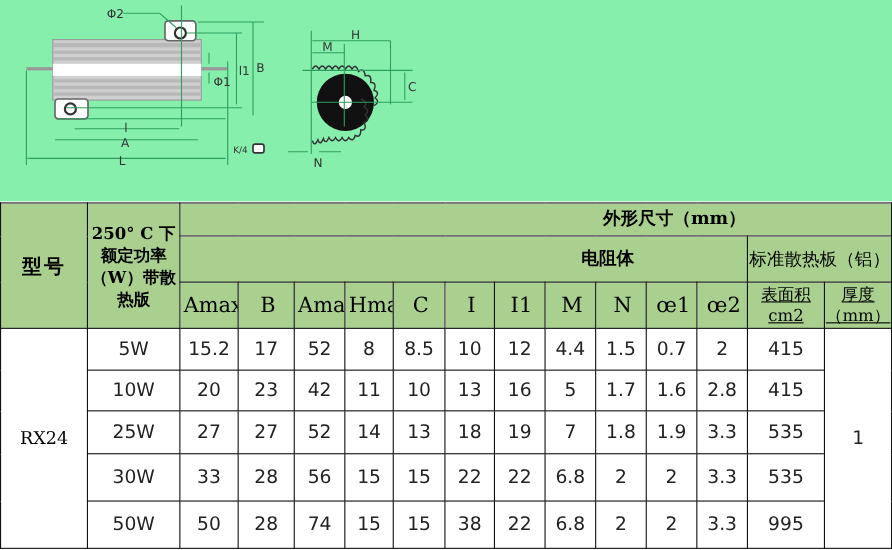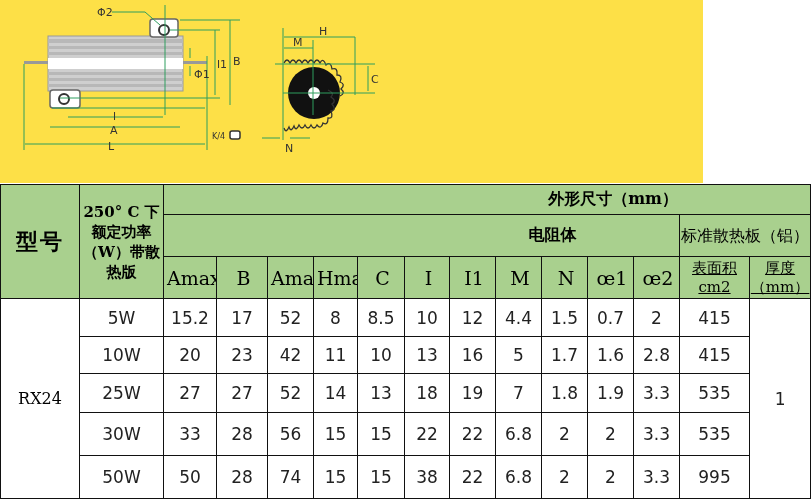--- a/index.html
+++ b/index.html
@@ -1,22 +1,22 @@
 <!DOCTYPE html>
 <html><head>
 <meta charset="utf-8">
 <style>
   html, body { margin:0; padding:0; background:#ffffff; }
   body { width:811px; height:500px; position:relative; overflow:hidden; font-family:"DejaVu Serif", serif; }
-  .diagram { position:absolute; left:0; top:0; width:703px; height:183px; background:#fde047; }
+  .diagram { position:absolute; left:0; top:0; width:811px; height:183px; background:#86efac; }
   .caption { position:absolute; left:56px; top:154px; font-family:"DejaVu Serif", serif; font-size:17px; color:#b52a2a; letter-spacing:2px; font-weight:bold; white-space:pre; }
   table.spec { position:absolute; left:0; top:184px; border-collapse:collapse; table-layout:fixed; width:810px; }
   table.spec td { border:1.5px solid #111; padding:0; text-align:center; vertical-align:middle; overflow:hidden; white-space:nowrap; }
   .hdr { background:#a9d08e; color:#000; }
-  .hdr-model { font-size:22px; font-weight:bold; font-family:"DejaVu Serif", serif; letter-spacing:2px; }
+  .hdr-model { font-size:18px; font-weight:bold; font-family:"DejaVu Serif", serif; letter-spacing:2px; }
   .hdr-power { font-size:15px; font-weight:bold; line-height:20px; white-space:normal !important; }
   .hdr-outline { font-size:16px; font-weight:bold; text-align:center; padding-left:252px !important; }
   .hdr-body { font-size:16px; font-weight:bold; text-align:right; padding-left:262px !important; }
   .hdr-sink { font-size:16px; line-height:20px; white-space:normal !important; }
   .hdr-col { font-size:19px; text-align:right; padding-left:3px !important; font-family:"DejaVu Serif", serif; }
   .hdr-sub { font-size:15px; line-height:19px; white-space:normal !important;text-decoration:underline; }
   .cell { font-family:"DejaVu Sans", sans-serif; font-size:17px; color:#222; }
   .model-cell { font-family:"DejaVu Serif", serif; font-size:16px; }
 </style>
 </head>

